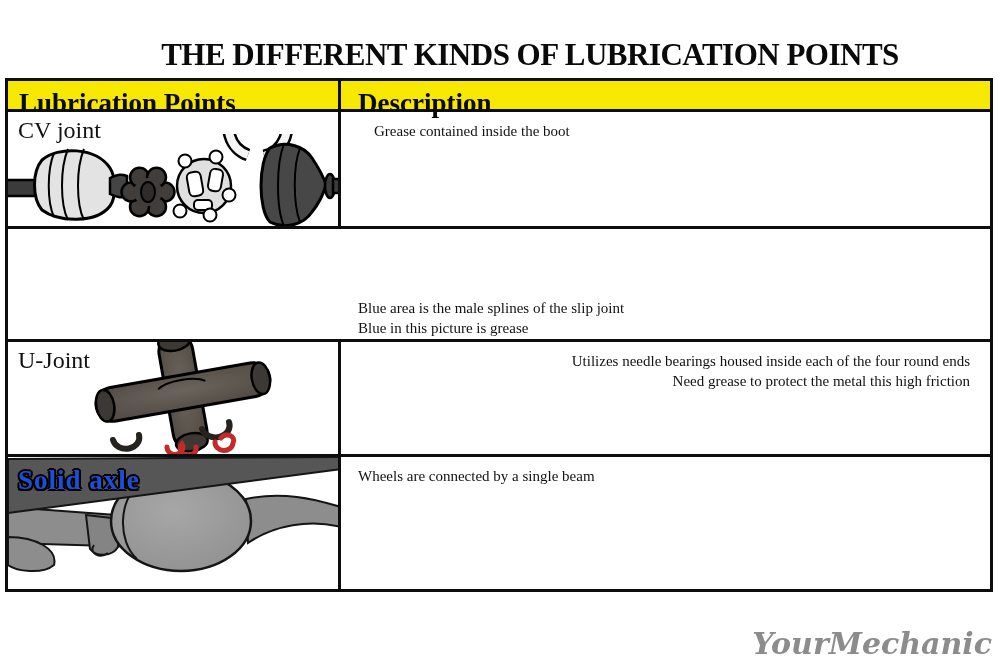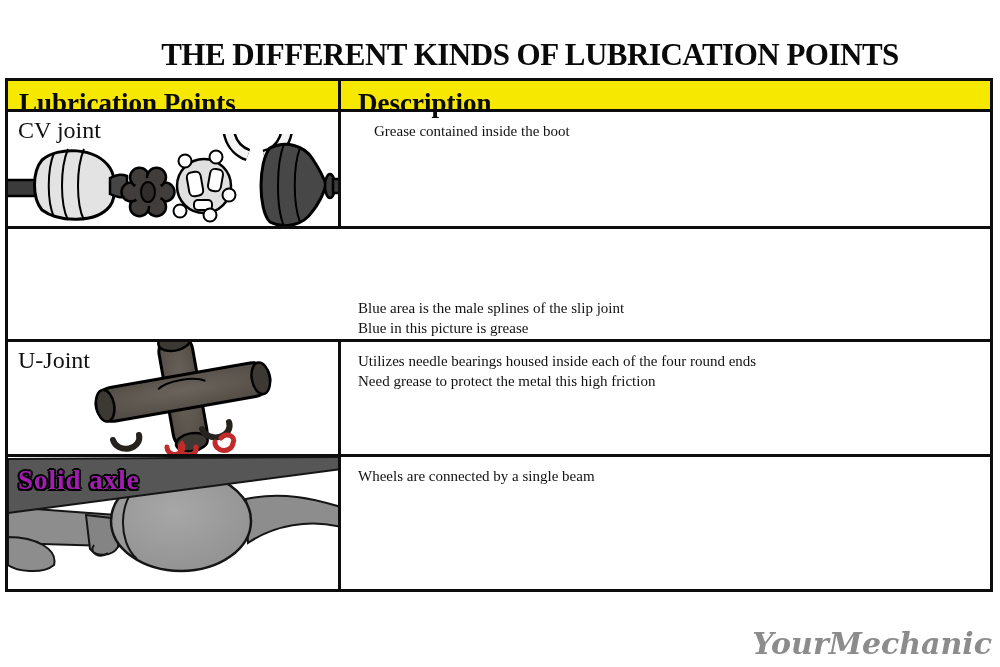--- a/index.html
+++ b/index.html
@@ -22,29 +22,29 @@
     width:330px;flex:0 0 330px;border-right:3px solid var(--border,#0d0d0d);
     position:relative;overflow:hidden;box-sizing:content-box;
   }
   .cell-right{flex:1;padding:10px 14px 0 17px;font-size:15px;line-height:1.33;position:relative;}
   .header-row .cell-left,.header-row .cell-right{
     font-size:27px;font-weight:bold;padding-top:4px;line-height:36px;color:#0a0a0a;
   }
   .header-row .cell-left{padding-left:11px;width:319px;flex-basis:319px;}
   .row-label{position:absolute;top:5px;left:10px;font-size:24px;z-index:3;white-space:nowrap;}
   .row-label.outlined{
-    font-size:27px;font-weight:bold;color:#a21caf;letter-spacing:1px;top:8px;
+    font-size:27px;font-weight:bold;color:#1d4ed8;letter-spacing:1px;top:8px;
     text-shadow:2px 0 0 #000,-2px 0 0 #000,0 2px 0 #000,0 -2px 0 #000,
                 1.5px 1.5px 0 #000,-1.5px 1.5px 0 #000,1.5px -1.5px 0 #000,-1.5px -1.5px 0 #000;
   }
   .illus{position:absolute;left:0;bottom:0;display:block;}
   .desc-line{max-width:612px;}
   .r1{height:114px;flex:0 0 114px;gap:16px;}
   .r2{height:110px;flex:0 0 110px;align-items:flex-end;}
-  .r3{height:112px;flex:0 0 112px;}
+  .r3{height:112px;flex:0 0 112px;text-align:right;}
   .r4{flex:1;}
   .logo{
     position:absolute;right:8px;bottom:6px;font-family:"DejaVu Serif", serif;
     font-style:italic;font-weight:bold;font-size:30px;color:var(--logo,#8C8C8C);
     letter-spacing:0px;
   }
 </style>
 </head>
 <body>
 

